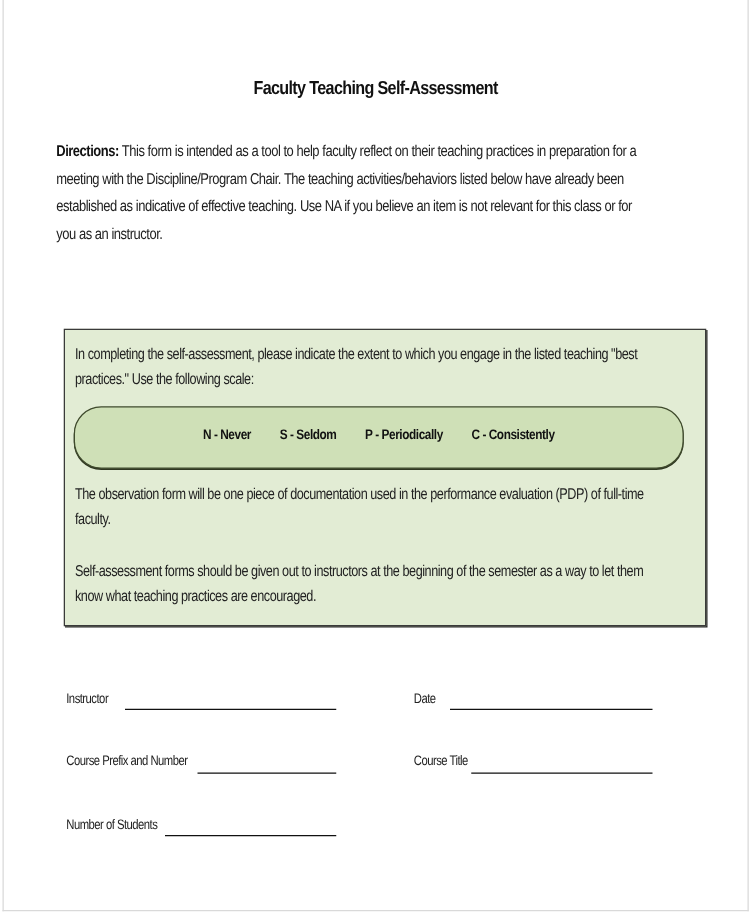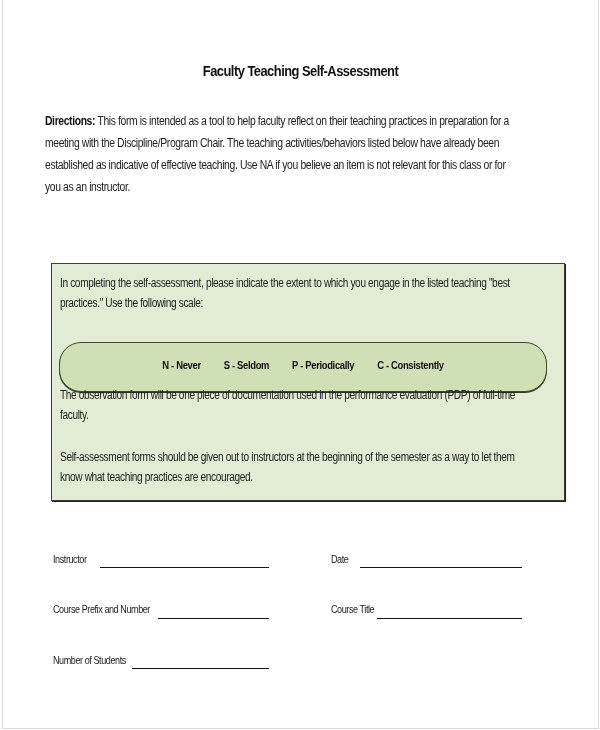--- a/index.html
+++ b/index.html
@@ -31,21 +31,21 @@
       position: absolute; left: 34px; top: 263px; width: 512px; height: 236px;
       background: #e2ecd4; border: 1px solid #3a3a3a; box-shadow: 1px 1px 0 #222; margin-left: 14px;
     }
     .gb-text {
       position: absolute; left: 8px; width: 610px;
       font-size: 12.5px; line-height: 20px; letter-spacing: -0.45px;
       transform: scaleX(0.81); transform-origin: left top;
       color: #222;
     }
     .scale-pill {
-      position: absolute; left: 7px; top: 78px; width: 486px; height: 48px;
+      position: absolute; left: 7px; top: 61px; width: 486px; height: 48px;
       background: #cfe0b7; border: 1.5px solid #3f4a2c; border-radius: 22px;
       box-shadow: 0 1px 0 #2e3620;
     }
     .scale-items {
       position: absolute; left: 0; right: 0; top: 16px; text-align: center;
       font-family: "Liberation Sans", sans-serif; font-weight: bold; font-size: 11px;
       letter-spacing: -0.4px; color: #111;
       transform: scaleX(0.86); transform-origin: center;
     }
     .scale-items span { margin: 0 12px; }

